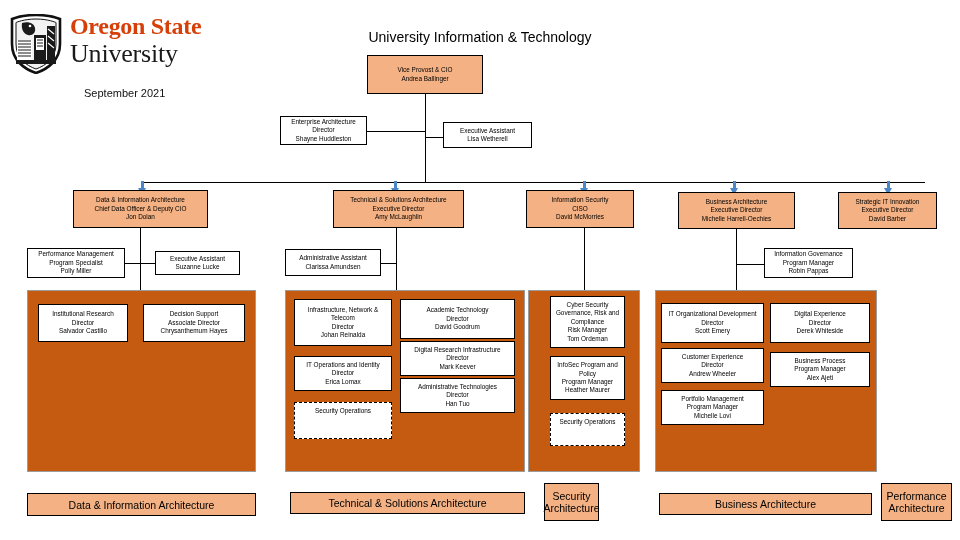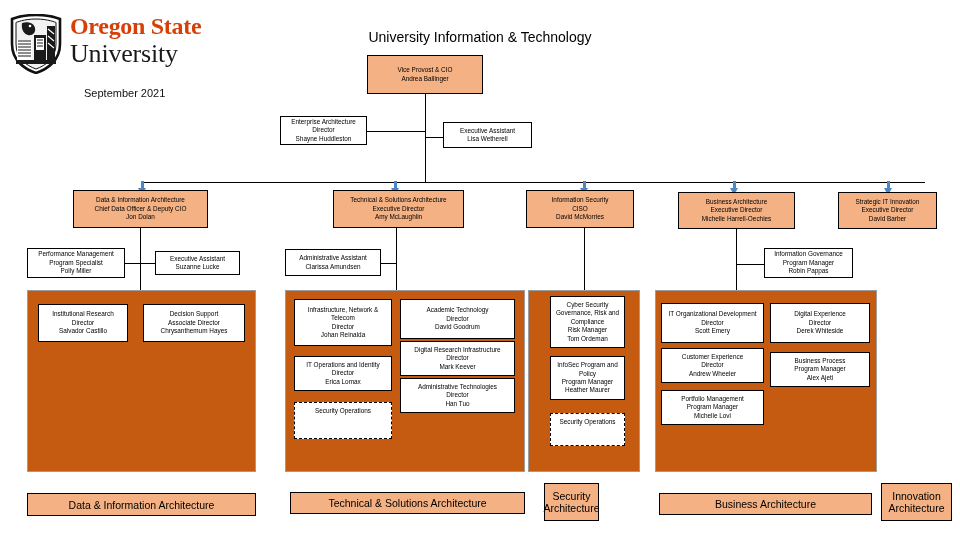--- a/index.html
+++ b/index.html
@@ -299,16 +299,16 @@
   <div class="legend" style="left:290px; top:492px; width:235px; height:22px;">
     <span>Technical &amp; Solutions Architecture</span>
   </div>
   <div class="legend" style="left:544px; top:483px; width:55px; height:38px;">
     <span>Security Architecture</span>
   </div>
   <div class="legend" style="left:659px; top:493px; width:213px; height:22px;">
     <span>Business Architecture</span>
   </div>
   <div class="legend" style="left:881px; top:483px; width:71px; height:38px;">
-    <span>Innovation Architecture</span>
+    <span>Performance Architecture</span>
   </div>
 
 </div>
 
 </body></html>

